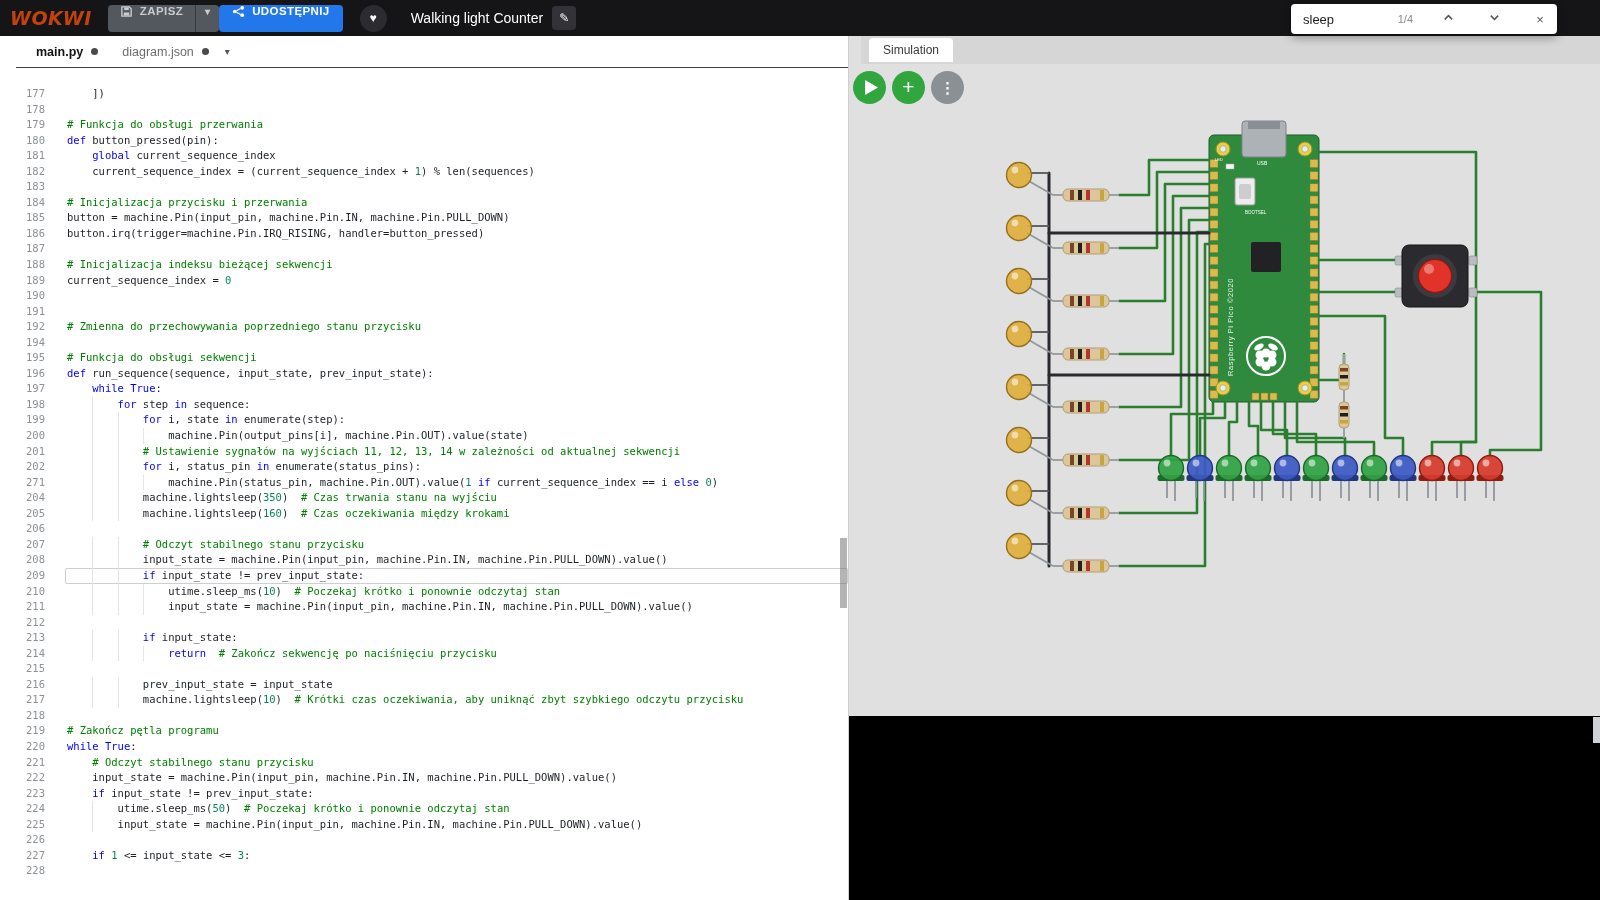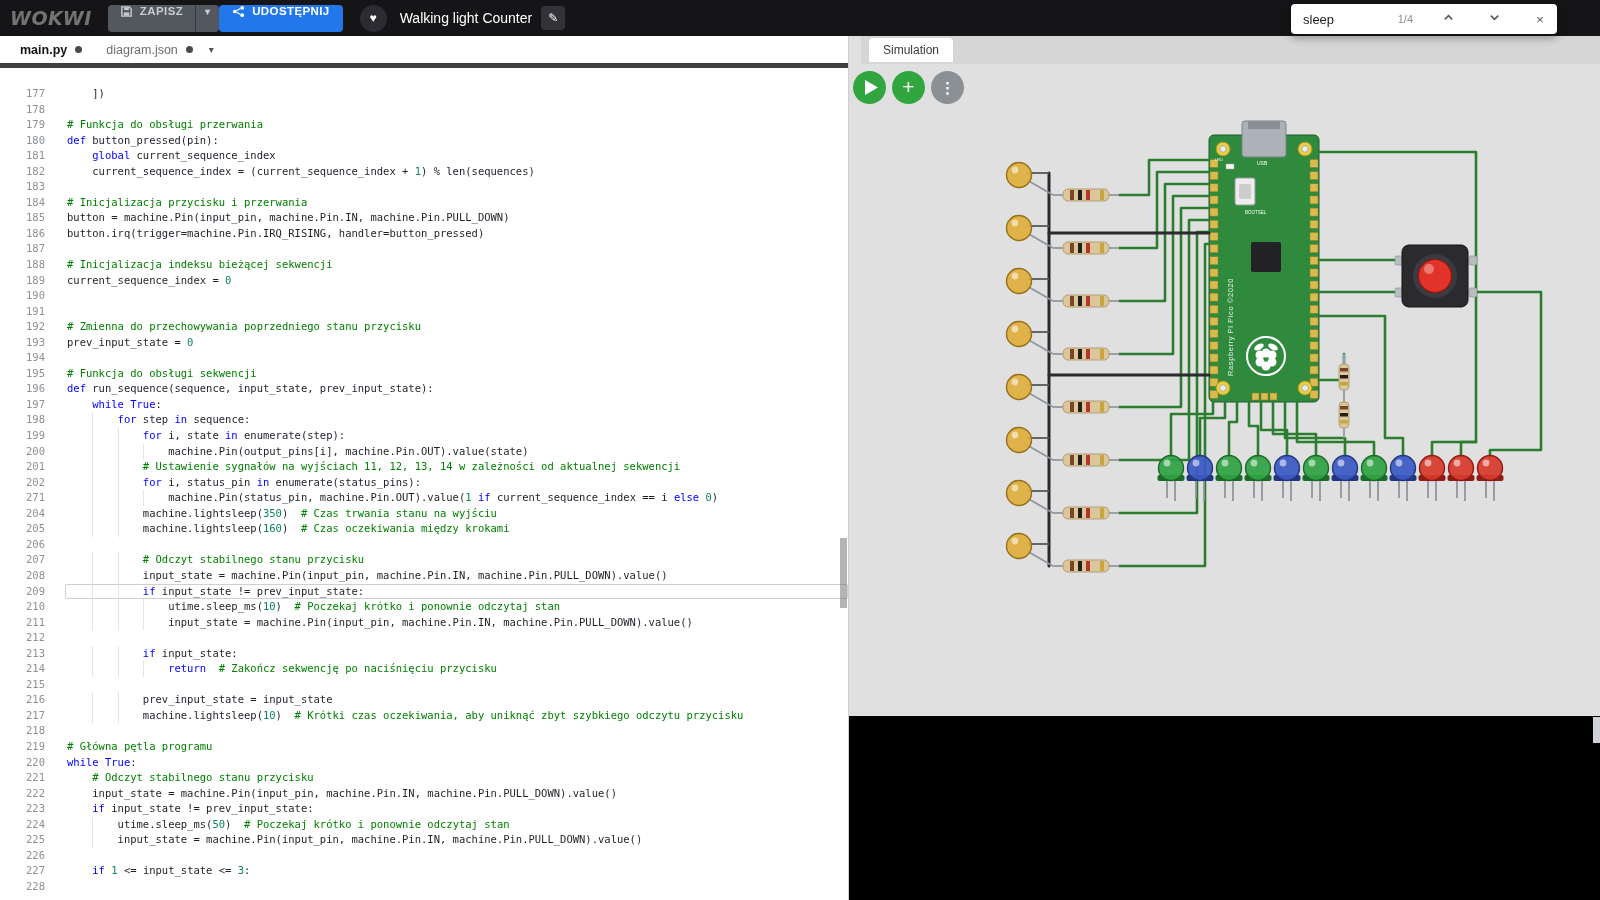--- a/index.html
+++ b/index.html
@@ -2,39 +2,39 @@
 <html><head>
 <meta charset="utf-8">
 <style>
   html,body{margin:0;padding:0}
   body{width:1600px;height:900px;overflow:hidden;background:#fff;font-family:"Liberation Sans",sans-serif;position:relative}
   *{box-sizing:border-box}
   button{font-family:"Liberation Sans",sans-serif}
 
   
   .navbar{position:absolute;left:0;top:0;width:1600px;height:36px;background:#151518;display:flex;align-items:center;z-index:5}
-  .logo{margin-left:10px;font-family:"DejaVu Sans",sans-serif;font-style:italic;font-weight:900;font-size:19px;letter-spacing:.5px;color:#737373;cursor:pointer}
+  .logo{margin-left:10px;font-family:"DejaVu Sans",sans-serif;font-style:italic;font-weight:900;font-size:19px;letter-spacing:.5px;color:#c2410c;cursor:pointer}
   .grp{display:flex;margin-left:16px}
   .btn{height:27px;border:none;display:flex;align-items:flex-start;gap:7px;font-weight:700;font-size:11.5px;letter-spacing:.4px;color:#fff;cursor:pointer}
   .save{background:#53575e;color:#c9cbd1;border-radius:4px 0 0 4px;padding:0 12px}
   .save-caret{background:#53575e;color:#c9cbd1;border-radius:0 4px 4px 0;border-left:1px solid rgba(0,0,0,.35);width:24px;justify-content:center;font-size:10px}
   .share{background:#2277ea;border-radius:4px;padding:0 13px;margin-left:0}
   .heart{margin-left:17px;width:27px;height:27px;border-radius:50%;background:#2b2b31;display:grid;place-items:center;color:#fff;font-size:12px;cursor:pointer;border:none}
-  .ptitle{margin-left:13px;color:#fff;font-size:14px}
+  .ptitle{margin-left:24px;color:#fff;font-size:14px}
   .pencil{margin-left:9px;width:24px;height:24px;border:none;border-radius:4px;background:#323238;color:#fff;font-size:12px;display:grid;place-items:center;cursor:pointer}
 
   
   .findbox{position:absolute;left:1291px;top:4px;width:266px;height:30px;background:#fff;border-radius:4px;
     box-shadow:0 3px 10px rgba(0,0,0,.4);display:flex;align-items:center;padding:0 6px 0 12px;gap:24px;z-index:9}
   .findq{flex:1;font-size:13px;color:#1b1b1b}
   .findc{font-size:11px;color:#8a8a8a}
   .iconbtn{width:22px;height:22px;border:none;background:none;display:grid;place-items:center;cursor:pointer;color:#555;font-size:13px;border-radius:3px;padding:0}
 
   
-  .tabbar{position:absolute;left:0;top:36px;width:848px;height:32px;background:#fff;border-bottom:5px solid #404040;display:flex;align-items:center;padding-left:8px}
+  .tabbar{position:absolute;left:16px;top:36px;width:848px;height:32px;background:#fff;border-bottom:1px solid #404040;display:flex;align-items:center;padding-left:8px}
   .tab{height:31px;display:flex;align-items:center;gap:8px;padding:0 12px;font-size:12.5px;color:#6d6d6d;cursor:pointer;background:none;border:none}
   .tab.active{color:#141414;font-weight:700}
   .dot{width:7px;height:7px;border-radius:50%;background:#4a4a4a}
   .tabcaret{border:none;background:none;color:#555;font-size:10px;cursor:pointer;padding:4px}
 
   
   .editor{position:absolute;left:0;top:68px;width:848px;height:832px;background:#fff;overflow:hidden;
     font-family:"DejaVu Sans Mono",monospace;font-size:10.5px;line-height:15.55px}
   #code{position:absolute;left:0;top:18px;right:0}
   .row{display:flex;height:15.55px;white-space:pre}
@@ -142,21 +142,20 @@
       <div class="row"><div class="ln">183</div><div class="codecell"></div></div>
       <div class="row"><div class="ln">184</div><div class="codecell"><span class="com"># Inicjalizacja przycisku i przerwania</span></div></div>
       <div class="row"><div class="ln">185</div><div class="codecell">button = machine.Pin(input_pin, machine.Pin.IN, machine.Pin.PULL_DOWN)</div></div>
       <div class="row"><div class="ln">186</div><div class="codecell">button.irq(trigger=machine.Pin.IRQ_RISING, handler=button_pressed)</div></div>
       <div class="row"><div class="ln">187</div><div class="codecell"></div></div>
       <div class="row"><div class="ln">188</div><div class="codecell"><span class="com"># Inicjalizacja indeksu bieżącej sekwencji</span></div></div>
       <div class="row"><div class="ln">189</div><div class="codecell">current_sequence_index = <span class="num">0</span></div></div>
       <div class="row"><div class="ln">190</div><div class="codecell"></div></div>
       <div class="row"><div class="ln">191</div><div class="codecell"></div></div>
       <div class="row"><div class="ln">192</div><div class="codecell"><span class="com"># Zmienna do przechowywania poprzedniego stanu przycisku</span></div></div>
-      <div class="row"><div class="ln">193</div><div class="codecell">prev_input_state = <span class="num">0</span></div></div>
       <div class="row"><div class="ln">194</div><div class="codecell"></div></div>
       <div class="row"><div class="ln">195</div><div class="codecell"><span class="com"># Funkcja do obsługi sekwencji</span></div></div>
       <div class="row"><div class="ln">196</div><div class="codecell"><span class="kw">def</span> run_sequence(sequence, input_state, prev_input_state):</div></div>
       <div class="row"><div class="ln">197</div><div class="codecell"><span class="ind i0"></span><span class="kw">while</span> <span class="kw">True</span>:</div></div>
       <div class="row"><div class="ln">198</div><div class="codecell"><span class="ind i0"></span><span class="ind"></span><span class="kw">for</span> step <span class="kw">in</span> sequence:</div></div>
       <div class="row"><div class="ln">199</div><div class="codecell"><span class="ind i0"></span><span class="ind"></span><span class="ind"></span><span class="kw">for</span> i, state <span class="kw">in</span> enumerate(step):</div></div>
       <div class="row"><div class="ln">200</div><div class="codecell"><span class="ind i0"></span><span class="ind"></span><span class="ind"></span><span class="ind"></span>machine.Pin(output_pins[i], machine.Pin.OUT).value(state)</div></div>
       <div class="row"><div class="ln">201</div><div class="codecell"><span class="ind i0"></span><span class="ind"></span><span class="ind"></span><span class="com"># Ustawienie sygnałów na wyjściach 11, 12, 13, 14 w zależności od aktualnej sekwencji</span></div></div>
       <div class="row"><div class="ln">202</div><div class="codecell"><span class="ind i0"></span><span class="ind"></span><span class="ind"></span><span class="kw">for</span> i, status_pin <span class="kw">in</span> enumerate(status_pins):</div></div>
       <div class="row"><div class="ln">271</div><div class="codecell"><span class="ind i0"></span><span class="ind"></span><span class="ind"></span><span class="ind"></span>machine.Pin(status_pin, machine.Pin.OUT).value(<span class="num">1</span> <span class="kw">if</span> current_sequence_index == i <span class="kw">else</span> <span class="num">0</span>)</div></div>
@@ -168,21 +167,21 @@
       <div class="row cur"><div class="ln">209</div><div class="codecell"><span class="ind i0"></span><span class="ind"></span><span class="ind"></span><span class="kw">if</span> input_state != prev_input_state:</div></div>
       <div class="row"><div class="ln">210</div><div class="codecell"><span class="ind i0"></span><span class="ind"></span><span class="ind"></span><span class="ind"></span>utime.sleep_ms(<span class="num">10</span>)  <span class="com"># Poczekaj krótko i ponownie odczytaj stan</span></div></div>
       <div class="row"><div class="ln">211</div><div class="codecell"><span class="ind i0"></span><span class="ind"></span><span class="ind"></span><span class="ind"></span>input_state = machine.Pin(input_pin, machine.Pin.IN, machine.Pin.PULL_DOWN).value()</div></div>
       <div class="row"><div class="ln">212</div><div class="codecell"></div></div>
       <div class="row"><div class="ln">213</div><div class="codecell"><span class="ind i0"></span><span class="ind"></span><span class="ind"></span><span class="kw">if</span> input_state:</div></div>
       <div class="row"><div class="ln">214</div><div class="codecell"><span class="ind i0"></span><span class="ind"></span><span class="ind"></span><span class="ind"></span><span class="kw">return</span>  <span class="com"># Zakończ sekwencję po naciśnięciu przycisku</span></div></div>
       <div class="row"><div class="ln">215</div><div class="codecell"></div></div>
       <div class="row"><div class="ln">216</div><div class="codecell"><span class="ind i0"></span><span class="ind"></span><span class="ind"></span>prev_input_state = input_state</div></div>
       <div class="row"><div class="ln">217</div><div class="codecell"><span class="ind i0"></span><span class="ind"></span><span class="ind"></span>machine.lightsleep(<span class="num">10</span>)  <span class="com"># Krótki czas oczekiwania, aby uniknąć zbyt szybkiego odczytu przycisku</span></div></div>
       <div class="row"><div class="ln">218</div><div class="codecell"></div></div>
-      <div class="row"><div class="ln">219</div><div class="codecell"><span class="com"># Główna pętla programu</span></div></div>
+      <div class="row"><div class="ln">219</div><div class="codecell"><span class="com"># Zakończ pętla programu</span></div></div>
       <div class="row"><div class="ln">220</div><div class="codecell"><span class="kw">while</span> <span class="kw">True</span>:</div></div>
       <div class="row"><div class="ln">221</div><div class="codecell"><span class="ind i0"></span><span class="com"># Odczyt stabilnego stanu przycisku</span></div></div>
       <div class="row"><div class="ln">222</div><div class="codecell"><span class="ind i0"></span>input_state = machine.Pin(input_pin, machine.Pin.IN, machine.Pin.PULL_DOWN).value()</div></div>
       <div class="row"><div class="ln">223</div><div class="codecell"><span class="ind i0"></span><span class="kw">if</span> input_state != prev_input_state:</div></div>
       <div class="row"><div class="ln">224</div><div class="codecell"><span class="ind i0"></span><span class="ind"></span>utime.sleep_ms(<span class="num">50</span>)  <span class="com"># Poczekaj krótko i ponownie odczytaj stan</span></div></div>
       <div class="row"><div class="ln">225</div><div class="codecell"><span class="ind i0"></span><span class="ind"></span>input_state = machine.Pin(input_pin, machine.Pin.IN, machine.Pin.PULL_DOWN).value()</div></div>
       <div class="row"><div class="ln">226</div><div class="codecell"></div></div>
       <div class="row"><div class="ln">227</div><div class="codecell"><span class="ind i0"></span><span class="kw">if</span> <span class="num">1</span> &lt;= input_state &lt;= <span class="num">3</span>:</div></div>
       <div class="row"><div class="ln">228</div><div class="codecell"></div></div>
     </div>

